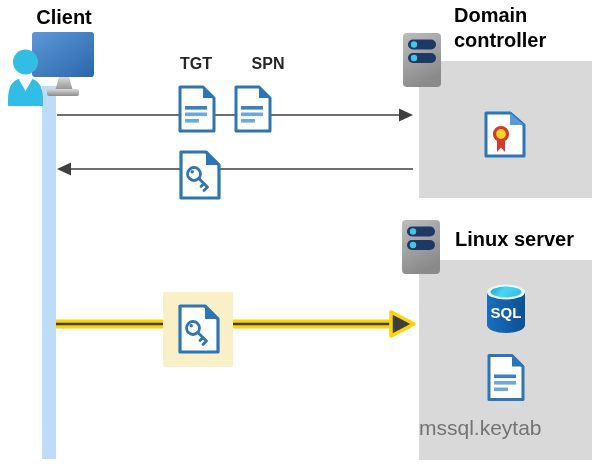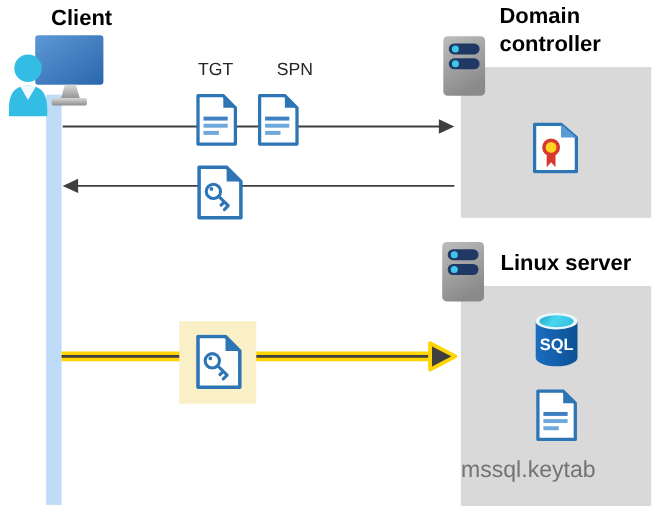--- a/index.html
+++ b/index.html
@@ -26,24 +26,24 @@
   #tgt-doc{left:178px;top:85px;}
   #spn-doc{left:234px;top:85px;}
   #key-doc-return{left:179px;top:150px;}
   #key-doc-highlight{left:178px;top:304px;}
   #cert-icon{left:484px;top:111px;}
   #sql-icon{left:484px;top:282px;}
   #keytab-doc{left:487px;top:353px;}
   
   .label{z-index:5;color:#000;}
   .title{font-size:20px;font-weight:700;line-height:25px;}
-  #client-label{left:26px;top:5px;width:76px;text-align:right;}
+  #client-label{left:26px;top:5px;width:76px;text-align:center;}
   #dc-label{left:454px;top:3px;width:125px;}
   #linux-label{left:455px;top:227px;width:140px;}
-  .ticket-label{font-size:16px;font-weight:400;color:#262626;text-align:center;width:40px;}
+  .ticket-label{font-size:16px;font-weight:700;color:#262626;text-align:center;width:40px;}
   #tgt-label{left:176px;top:55px;}
   #spn-label{left:248px;top:55px;}
   #keytab-label{left:419px;top:416px;width:186px;text-align:left;
     font-size:21px;font-weight:400;color:#737373;}
 </style>
 </head>
 <body>
 
 <div id="canvas">
 

